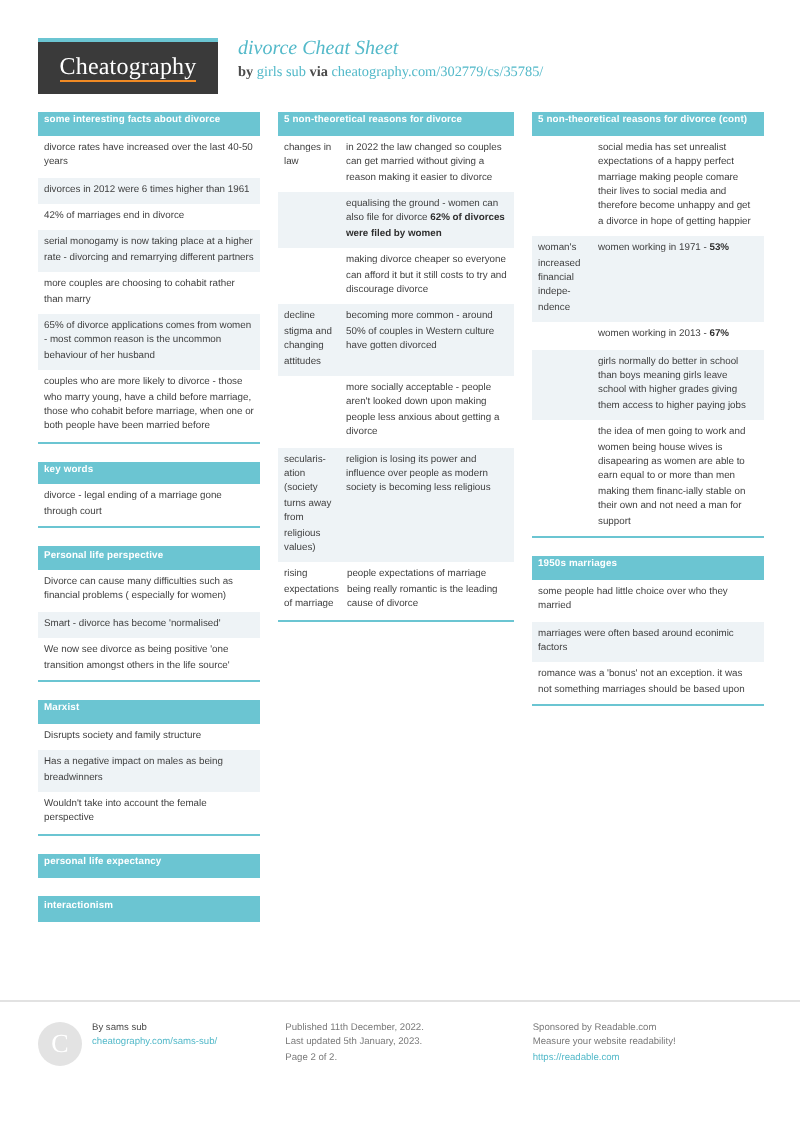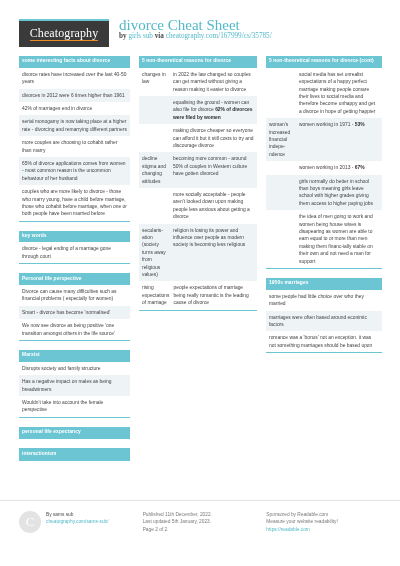--- a/index.html
+++ b/index.html
@@ -43,24 +43,25 @@
     padding-bottom: 1px;
     line-height: 1;
   }
   .title-block {
     position: absolute;
     left: 119px;
     top: 19px;
   }
   .sheet-title {
     font-family: "Liberation Serif", serif;
-    font-size: 15px;
+    font-size: 10px;
     color: #53b9c9;
     line-height: 12px;
     white-space: nowrap;
+    font-style: italic;
   }
   .sheet-byline {
     font-family: "Liberation Serif", serif;
     font-size: 7.2px;
     color: #53b9c9;
     line-height: 11px;
     white-space: nowrap;
   }
   .sheet-byline .by,
   .sheet-byline .via {
@@ -162,21 +163,21 @@
 <div class="header">
   <div class="logo-box">
     <span class="logo-text">Cheatography</span>
   </div>
   <div class="title-block">
     <div class="sheet-title">divorce Cheat Sheet</div>
     <div class="sheet-byline">
       <span class="by">by</span>
       <a href="#">girls sub</a>
       <span class="via">via</span>
-      <a href="#">cheatography.com/167999/cs/35785/</a>
+      <a href="#">cheatography.com/302779/cs/35785/</a>
     </div>
   </div>
 </div>
 
 <div class="columns" id="columns">
     <div class="column col-1">
       <div class="card">
         <div class="card-head">some interesting facts about divorce</div>
         <div class="rows">
           <div class="row odd">

